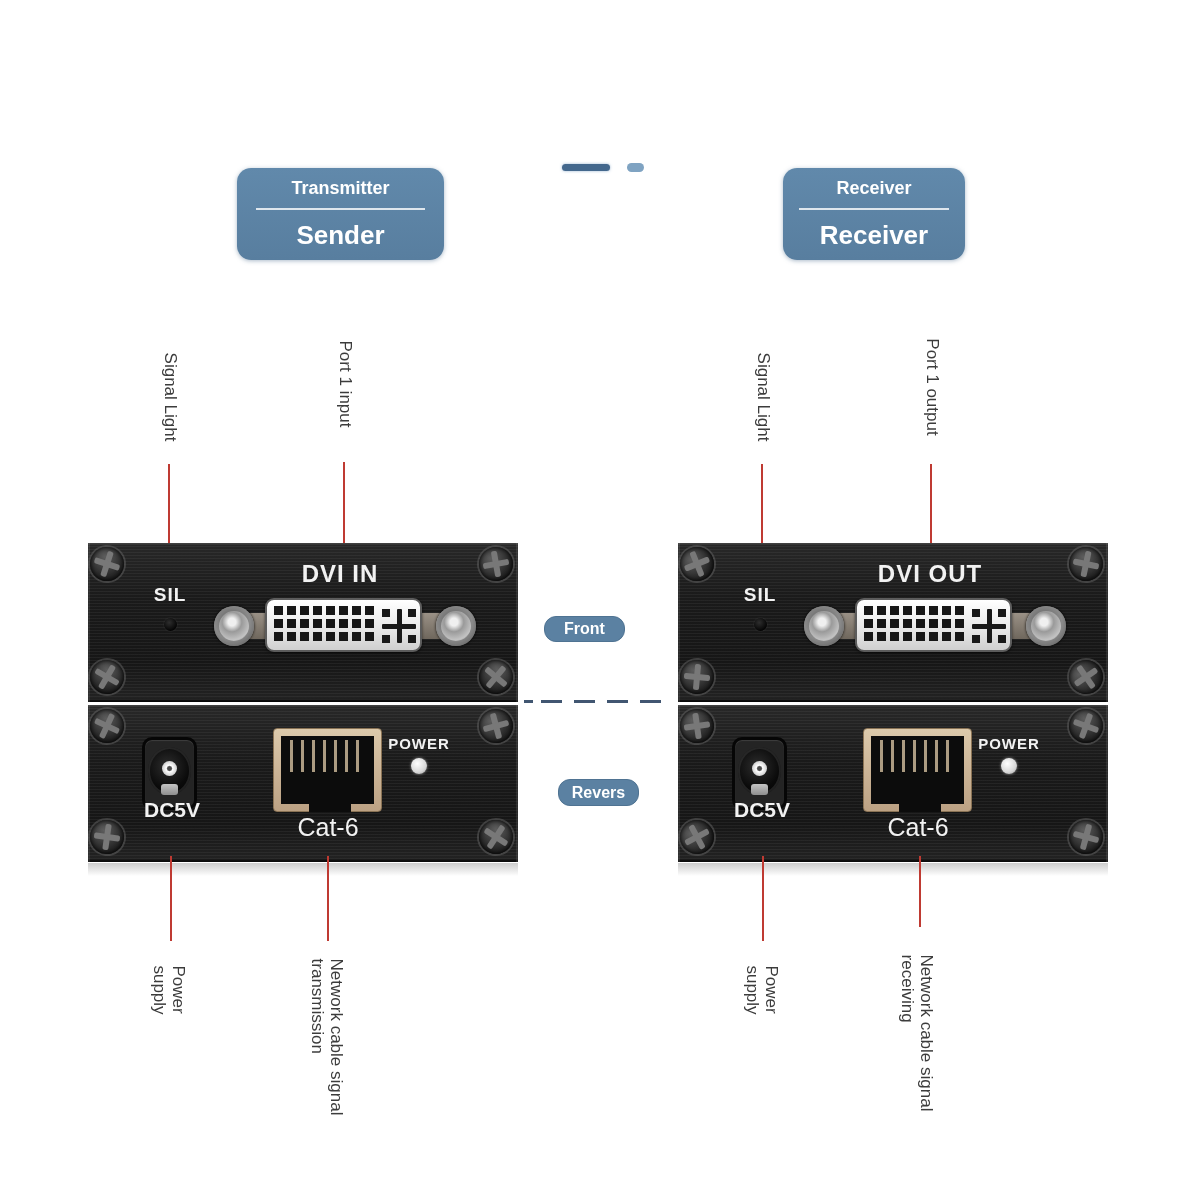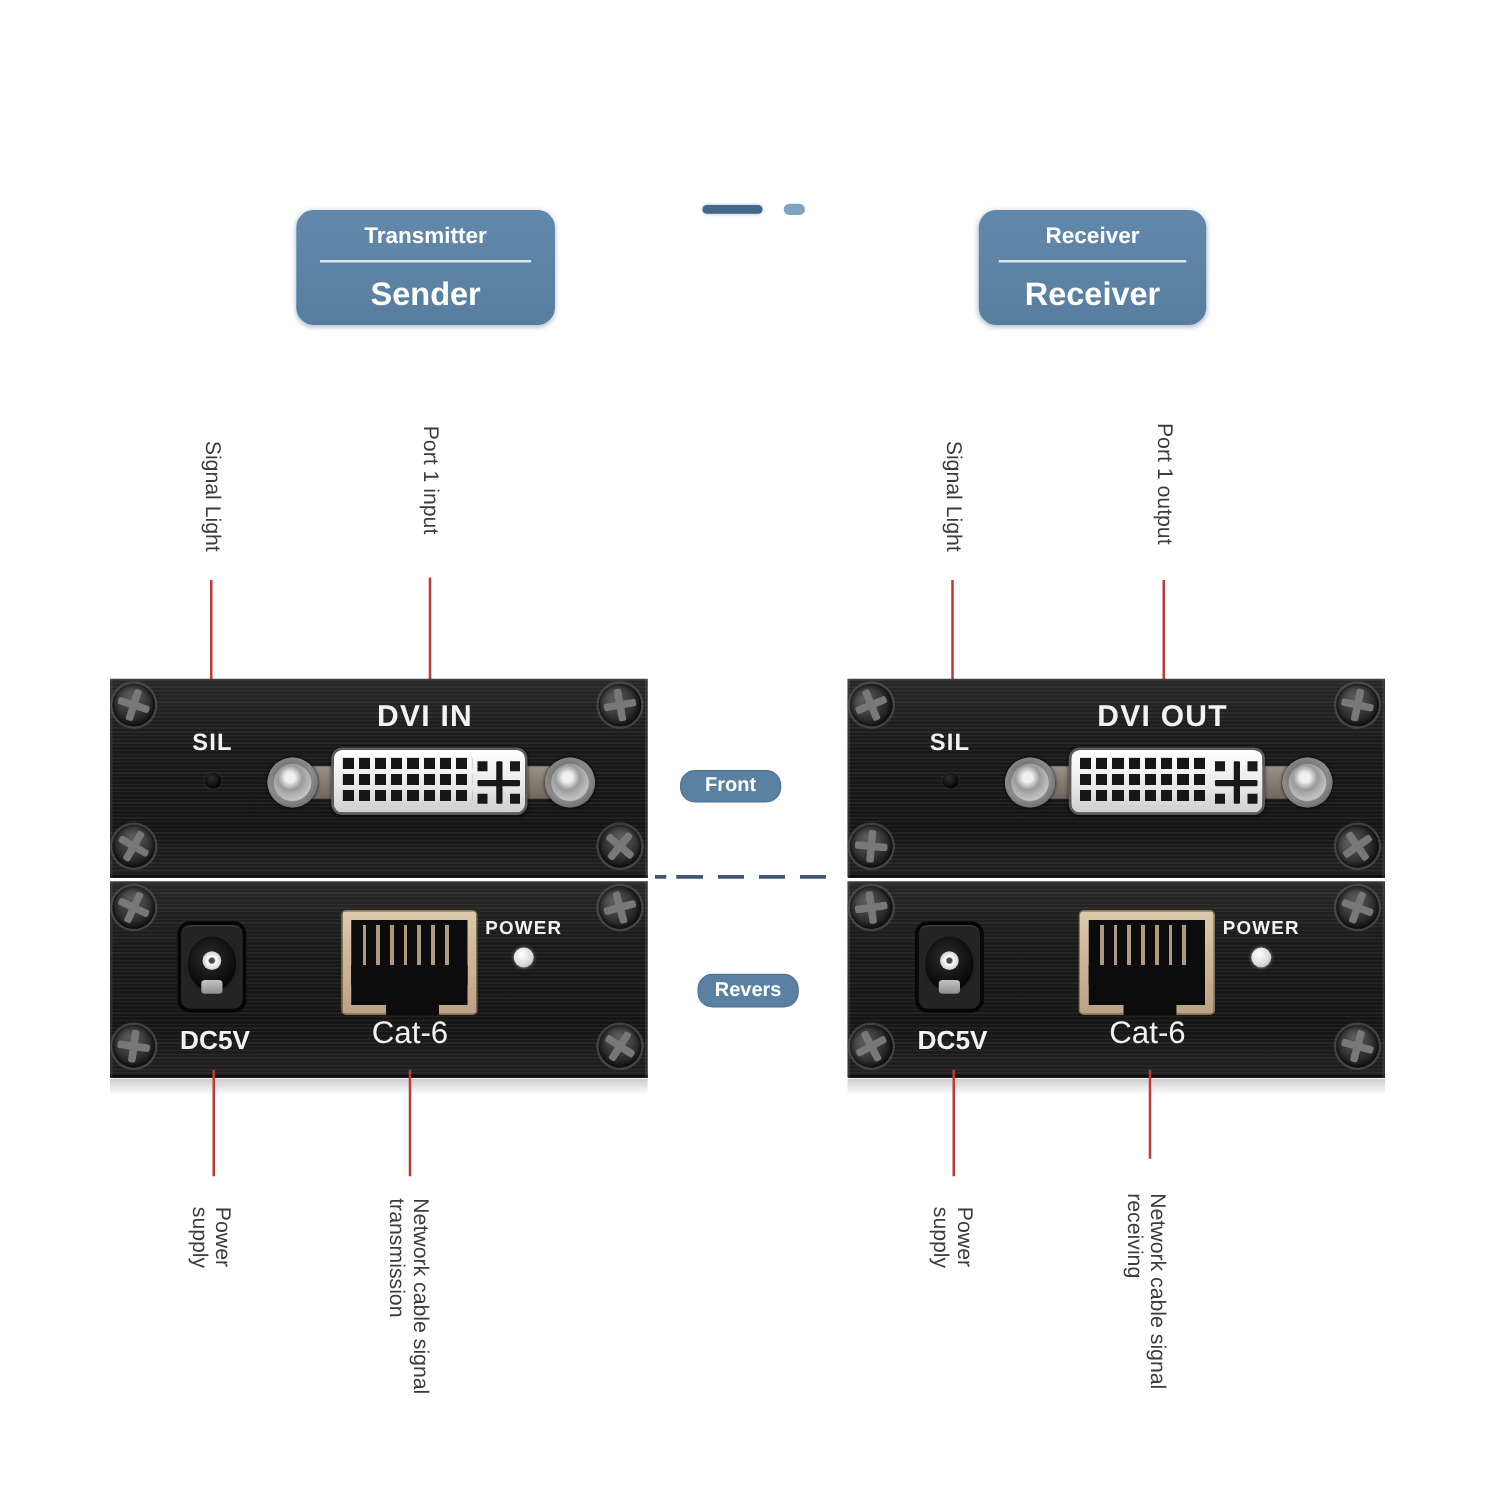--- a/index.html
+++ b/index.html
@@ -50,21 +50,21 @@
                  inset 0 2px 0 rgba(255,255,255,.07), inset 0 -2px 2px rgba(0,0,0,.8);}
   .panel.front{width:430px;height:159px;top:543px;}
   .panel.rear{width:430px;height:157px;top:705px;}
   .panel.txp{left:88px;} .panel.rxp{left:678px;}
   .reflection{position:absolute;top:863px;width:430px;height:13px;
       background:linear-gradient(180deg,rgba(110,110,110,.35),rgba(255,255,255,0));}
 
   .ptext{position:absolute;color:#f2f2f2;transform:translate(-50%,-50%);white-space:nowrap;}
   .ptext.sil{left:82px;top:52px;font-size:19px;font-weight:bold;letter-spacing:1px;}
   .ptext.dvi{left:252px;top:31px;font-size:24px;font-weight:bold;letter-spacing:1px;}
-  .ptext.dc5v{left:84px;top:128px;font-size:21px;font-weight:bold;}
+  .ptext.dc5v{left:84px;top:105px;font-size:21px;font-weight:bold;}
   .ptext.cat6{left:240px;top:122px;font-size:25px;font-weight:500;}
   .ptext.power{left:331px;top:38px;font-size:15px;font-weight:bold;letter-spacing:1px;}
 
   .sil-dot{position:absolute;left:76px;top:75px;width:13px;height:13px;border-radius:50%;
       background:radial-gradient(circle at 40% 35%, #2e2e2e, #050505 70%);
       box-shadow:0 0 2px rgba(255,255,255,.15);}
   .led{position:absolute;left:323px;top:53px;width:16px;height:16px;border-radius:50%;
       background:radial-gradient(circle at 40% 35%, #ffffff, #d8d8d8 60%, #9a9a9a);
       box-shadow:0 0 3px rgba(255,255,255,.5);}
 

